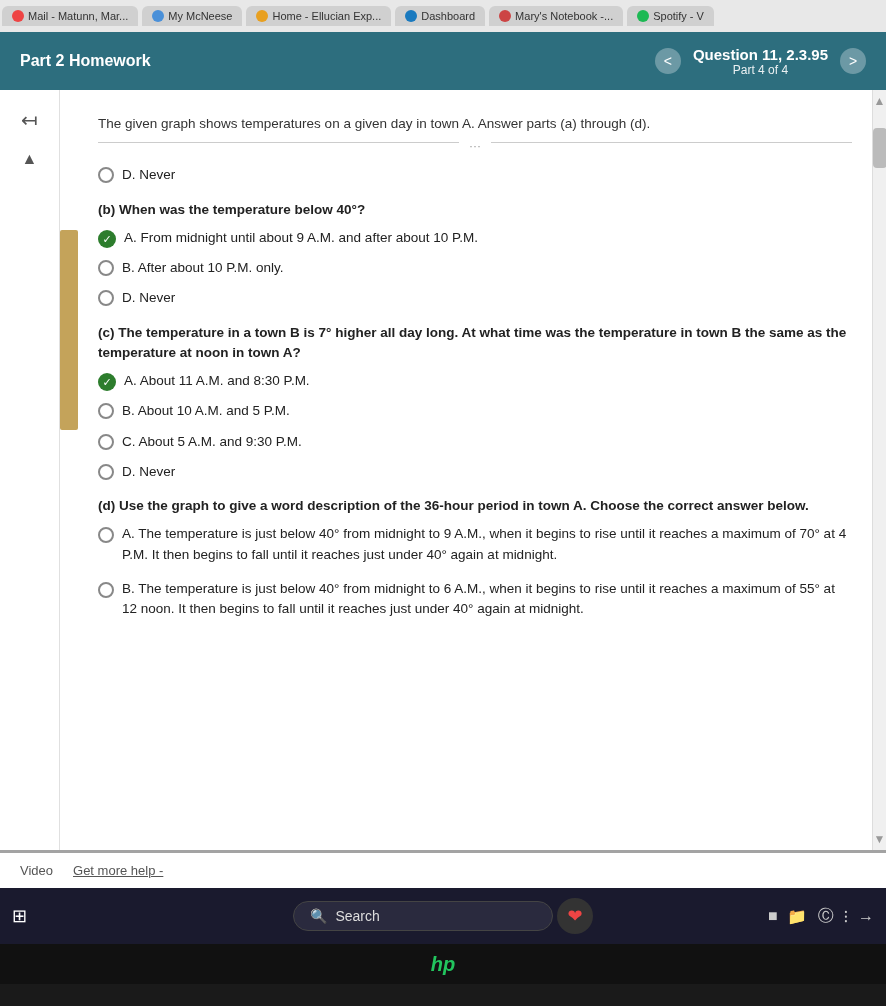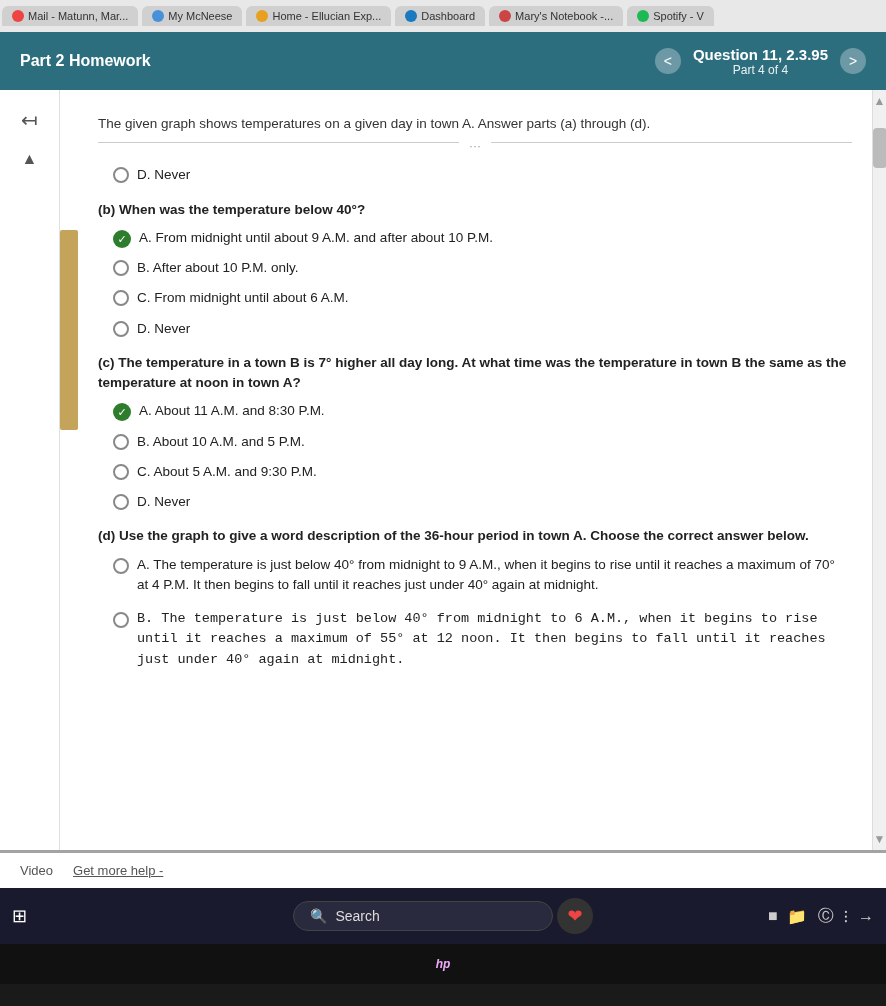--- a/index.html
+++ b/index.html
@@ -146,21 +146,21 @@
       border: none;
       border-top: 1px solid #ccc;
       margin: 8px 0;
       position: relative;
     }
 
     .answer-option {
       display: flex;
       align-items: flex-start;
       gap: 8px;
-      margin: 6px 15px;
+      margin: 6px 0;
       padding: 2px 0;
     }
     .radio-circle {
       width: 16px;
       height: 16px;
       border: 2px solid #888;
       border-radius: 50%;
       flex-shrink: 0;
       margin-top: 2px;
       display: flex;
@@ -285,22 +285,22 @@
 
     
     .hp-area {
       background: #111;
       height: 40px;
       display: flex;
       align-items: center;
       justify-content: center;
     }
     .hp-logo {
-      color: #f0abfc;
-      font-size: 12px;
+      color: #22c55e;
+      font-size: 20px;
       font-style: italic;
       font-weight: bold;
     }
   </style>
 </head>
 <body>
 
 <div class="browser-tabs">
   <div class="browser-tab">
     <span class="tab-favicon" style="background:#e44;"></span>
@@ -368,24 +368,20 @@
     <div class="answer-option">
       <div class="check-icon">✓</div>
       <span class="option-text">A.  From midnight until about 9 A.M. and after about 10 P.M.</span>
     </div>
     <div class="answer-option">
       <div class="radio-circle"></div>
       <span class="option-text">B.  After about 10 P.M. only.</span>
     </div>
     <div class="answer-option">
       <div class="radio-circle"></div>
-      <span class="option-text">C.  From midnight until about 6 A.M.</span>
-    </div>
-    <div class="answer-option">
-      <div class="radio-circle"></div>
       <span class="option-text">D.  Never</span>
     </div>
 
     <div class="section-header">(c) The temperature in a town B is 7° higher all day long. At what time was the temperature in town B the same as the temperature at noon in town A?</div>
 
     <div class="answer-option">
       <div class="check-icon">✓</div>
       <span class="option-text">A.  About 11 A.M. and 8:30 P.M.</span>
     </div>
     <div class="answer-option">
@@ -400,21 +396,21 @@
       <div class="radio-circle"></div>
       <span class="option-text">D.  Never</span>
     </div>
 
     <div class="section-header">(d) Use the graph to give a word description of the 36-hour period in town A. Choose the correct answer below.</div>
 
     <div class="answer-option" style="align-items: flex-start; margin-bottom: 10px;">
       <div class="radio-circle" style="margin-top: 3px;"></div>
       <span class="option-text">A.  The temperature is just below 40° from midnight to 9 A.M., when it begins to rise until it reaches a maximum of 70° at 4 P.M. It then begins to fall until it reaches just under 40° again at midnight.</span>
     </div>
-    <div class="answer-option" style="align-items: flex-start; font-family: Liberation Mono, monospace;">
+    <div class="answer-option" style="align-items: flex-start;">
       <div class="radio-circle" style="margin-top: 3px;"></div>
       <span class="option-text">B.  The temperature is just below 40° from midnight to 6 A.M., when it begins to rise until it reaches a maximum of 55° at 12 noon. It then begins to fall until it reaches just under 40° again at midnight.</span>
     </div>
 
   </div>
 
   <div class="right-scroll">
     <div style="font-size:12px; text-align:center; padding-top:4px; color:#999;">▲</div>
     <div class="scroll-thumb"></div>
     <div style="font-size:12px; text-align:center; margin-top: auto; padding-bottom:4px; color:#999;">▼</div>

